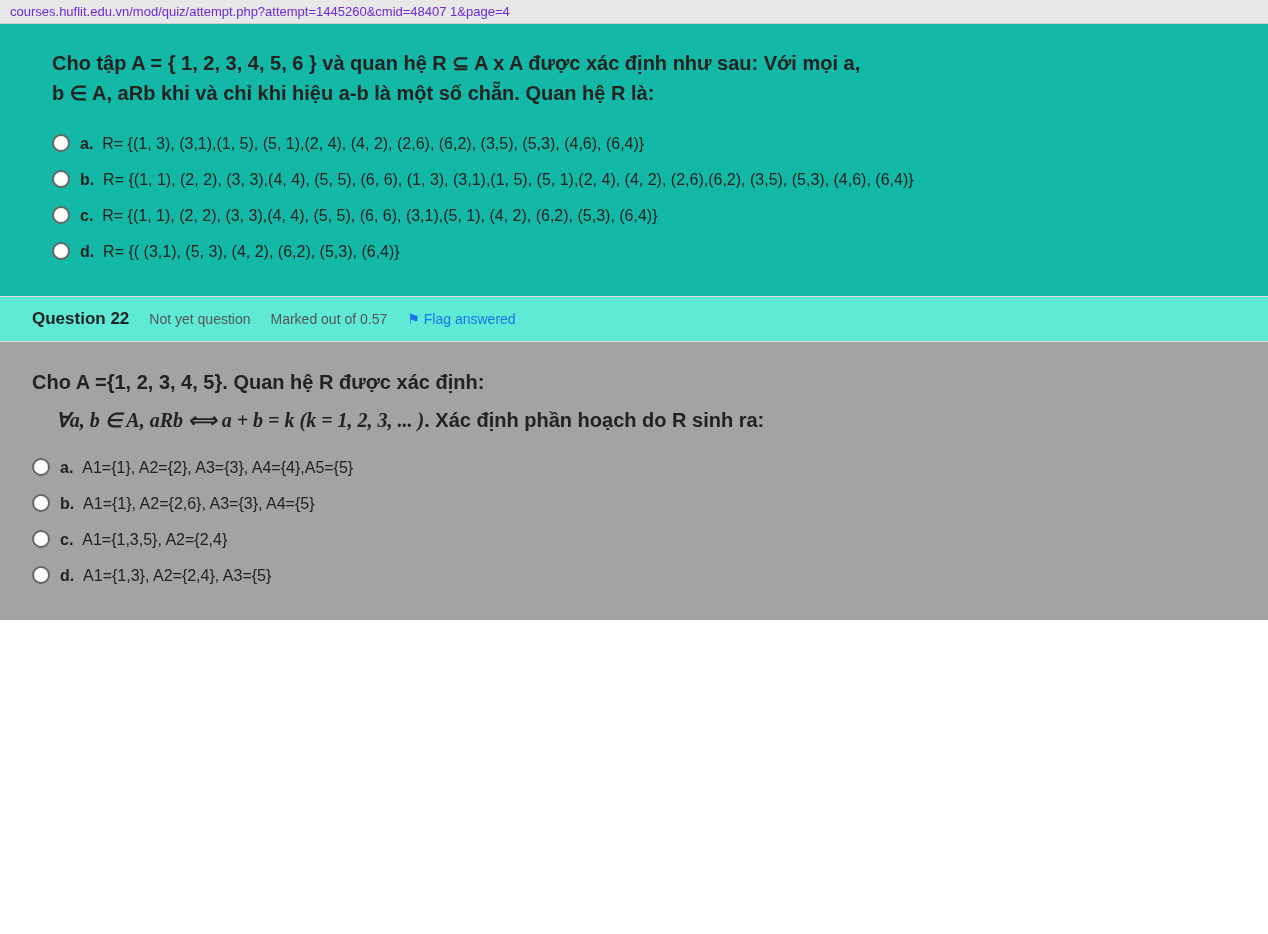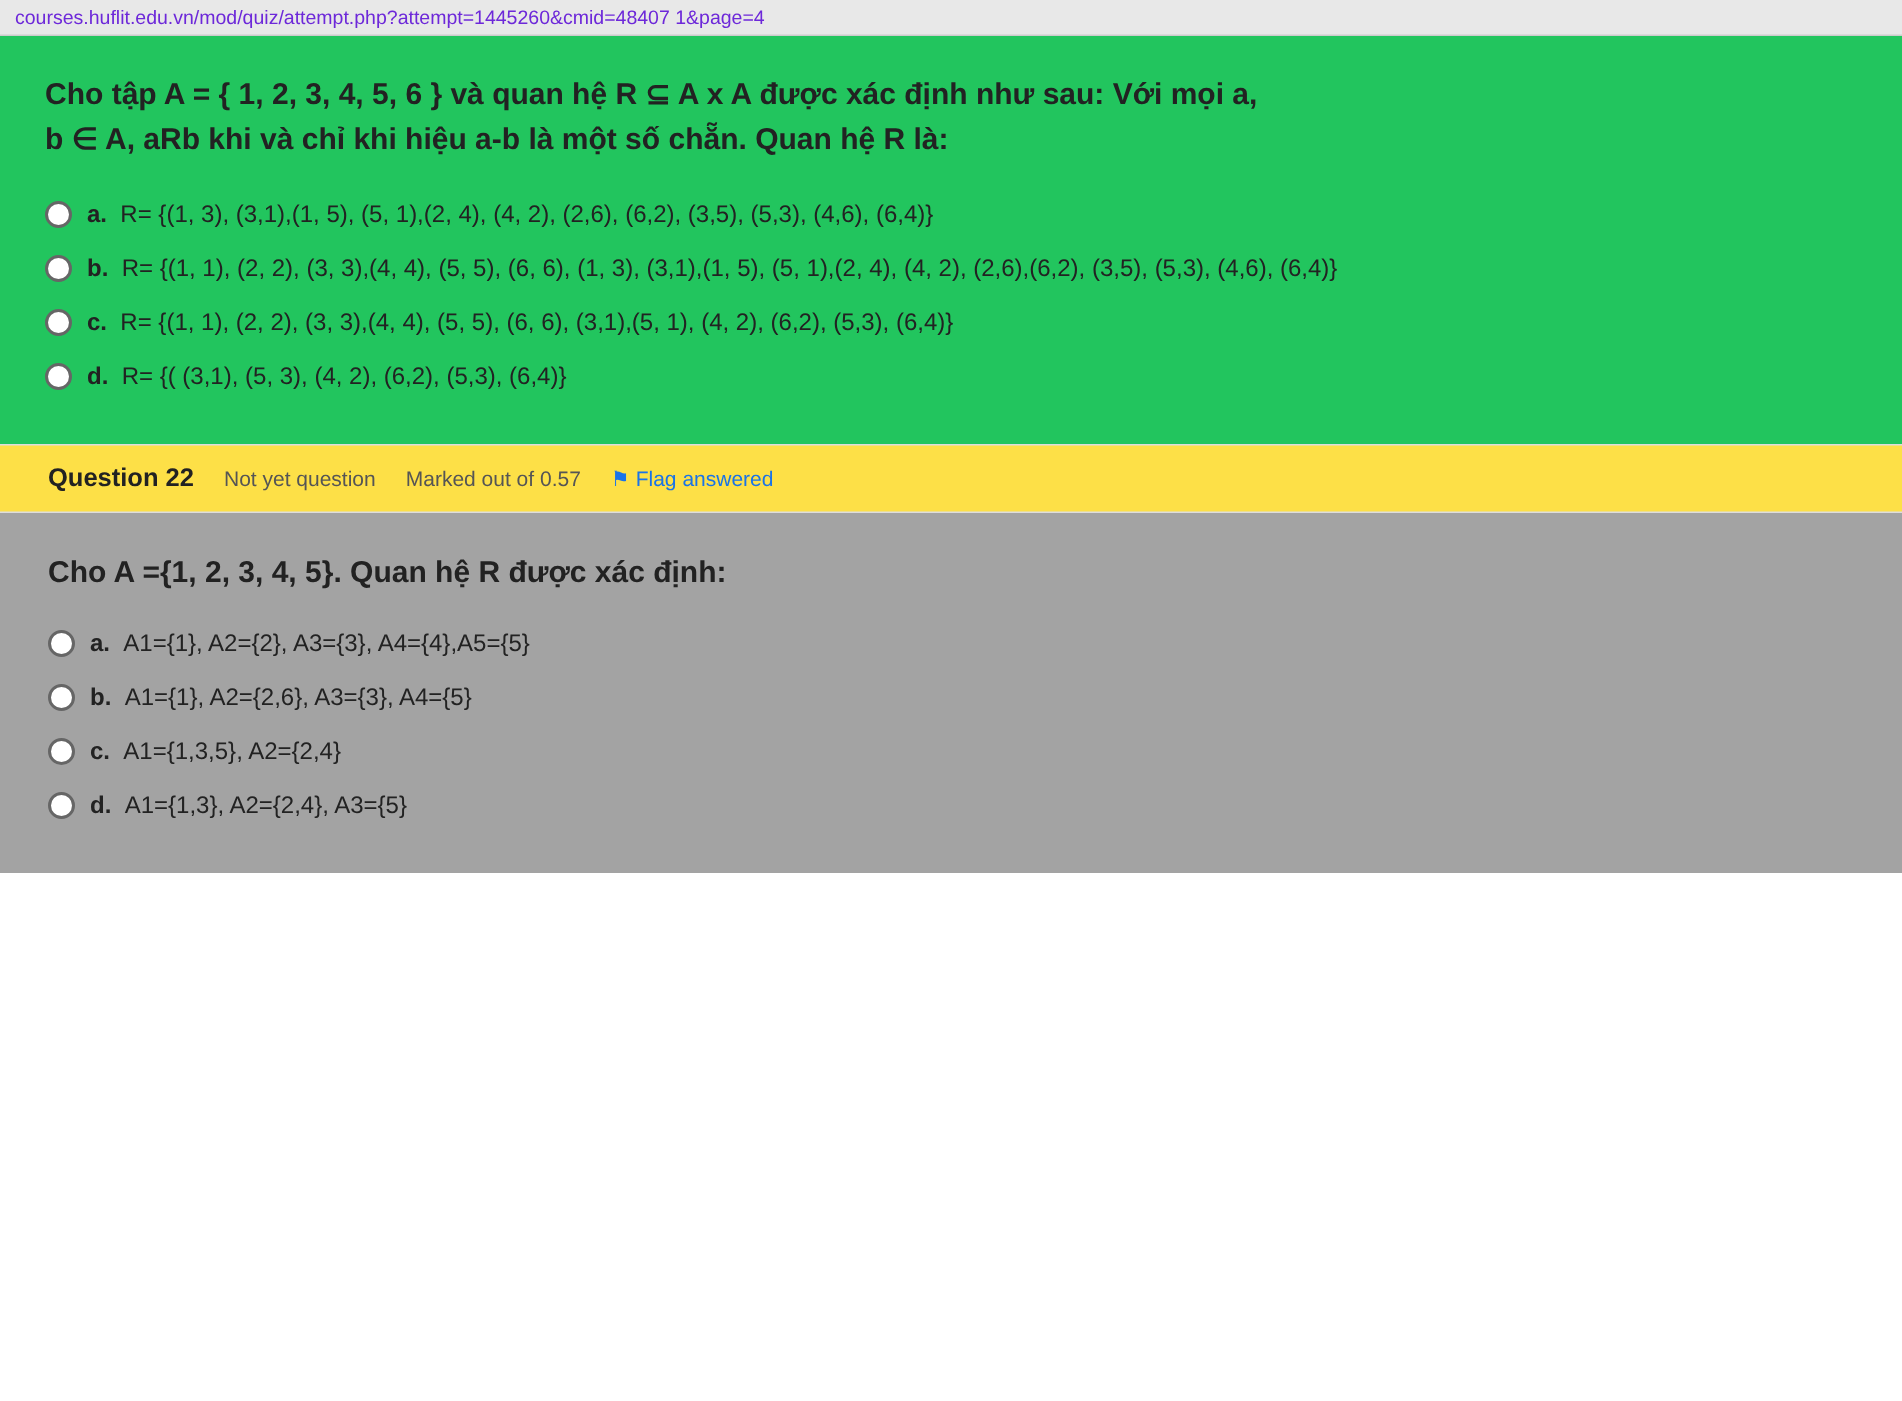--- a/index.html
+++ b/index.html
@@ -18,22 +18,22 @@
     }
     .page-container {
       background: #fff;
       max-width: 1268px;
       min-height: 934px;
       margin: 0 auto;
       padding: 0;
     }
     
     .question-content {
-      padding: 24px 32px 20px 30px;
-      background: #22c55e;
+      padding: 24px 32px 20px 52px;
+      background: #14b8a6;
     }
     .question-text {
       font-size: 20px;
       font-weight: 700;
       line-height: 1.5;
       margin-bottom: 24px;
     }
     .answer-option {
       display: flex;
       align-items: flex-start;
@@ -50,21 +50,21 @@
       margin-top: 2px;
       flex-shrink: 0;
       background: #fff;
       display: inline-block;
     }
     .answer-label {
       font-weight: normal;
     }
     
     .question-header {
-      background: #fde047;
+      background: #5eead4;
       border-top: 1px solid #ddd;
       border-bottom: 1px solid #ddd;
       padding: 12px 32px;
       display: flex;
       align-items: center;
       gap: 20px;
     }
     .question-number {
       font-weight: 700;
       font-size: 17px;
@@ -147,20 +147,26 @@
     <span class="marked-out">Marked out of 0.57</span>
     <span class="flag-question">
       <span class="flag-icon">⚑</span>
       <span>Flag answered</span>
     </span>
   </div>
 
   <div class="question22-content">
     <div class="question22-text">
       <div>Cho A ={1, 2, 3, 4, 5}. Quan hệ R được xác định:</div>
+      <div style="margin: 6px 0 0 24px; font-size: 20px; display: flex; align-items: center; flex-wrap: wrap;">
+        <span style="font-style: italic; font-family: 'Times New Roman', serif;">
+          <span>∀a, b ∈ A, aRb  ⟺  a + b = k (k = 1, 2, 3, ... )</span>
+        </span>
+        <span style="font-style: normal; font-family: Arial, sans-serif;">. Xác định phần hoạch do R sinh ra:</span>
+      </div>
     </div>
 
     <div style="margin-top: 20px;">
       <div class="answer-option">
         <span class="radio"></span>
         <span class="answer-label">
           <strong>a.</strong>&nbsp;&nbsp;<span>A1={1}, A2={2}, A3={3}, A4={4},A5={5}</span>
         </span>
       </div>
       <div class="answer-option">

